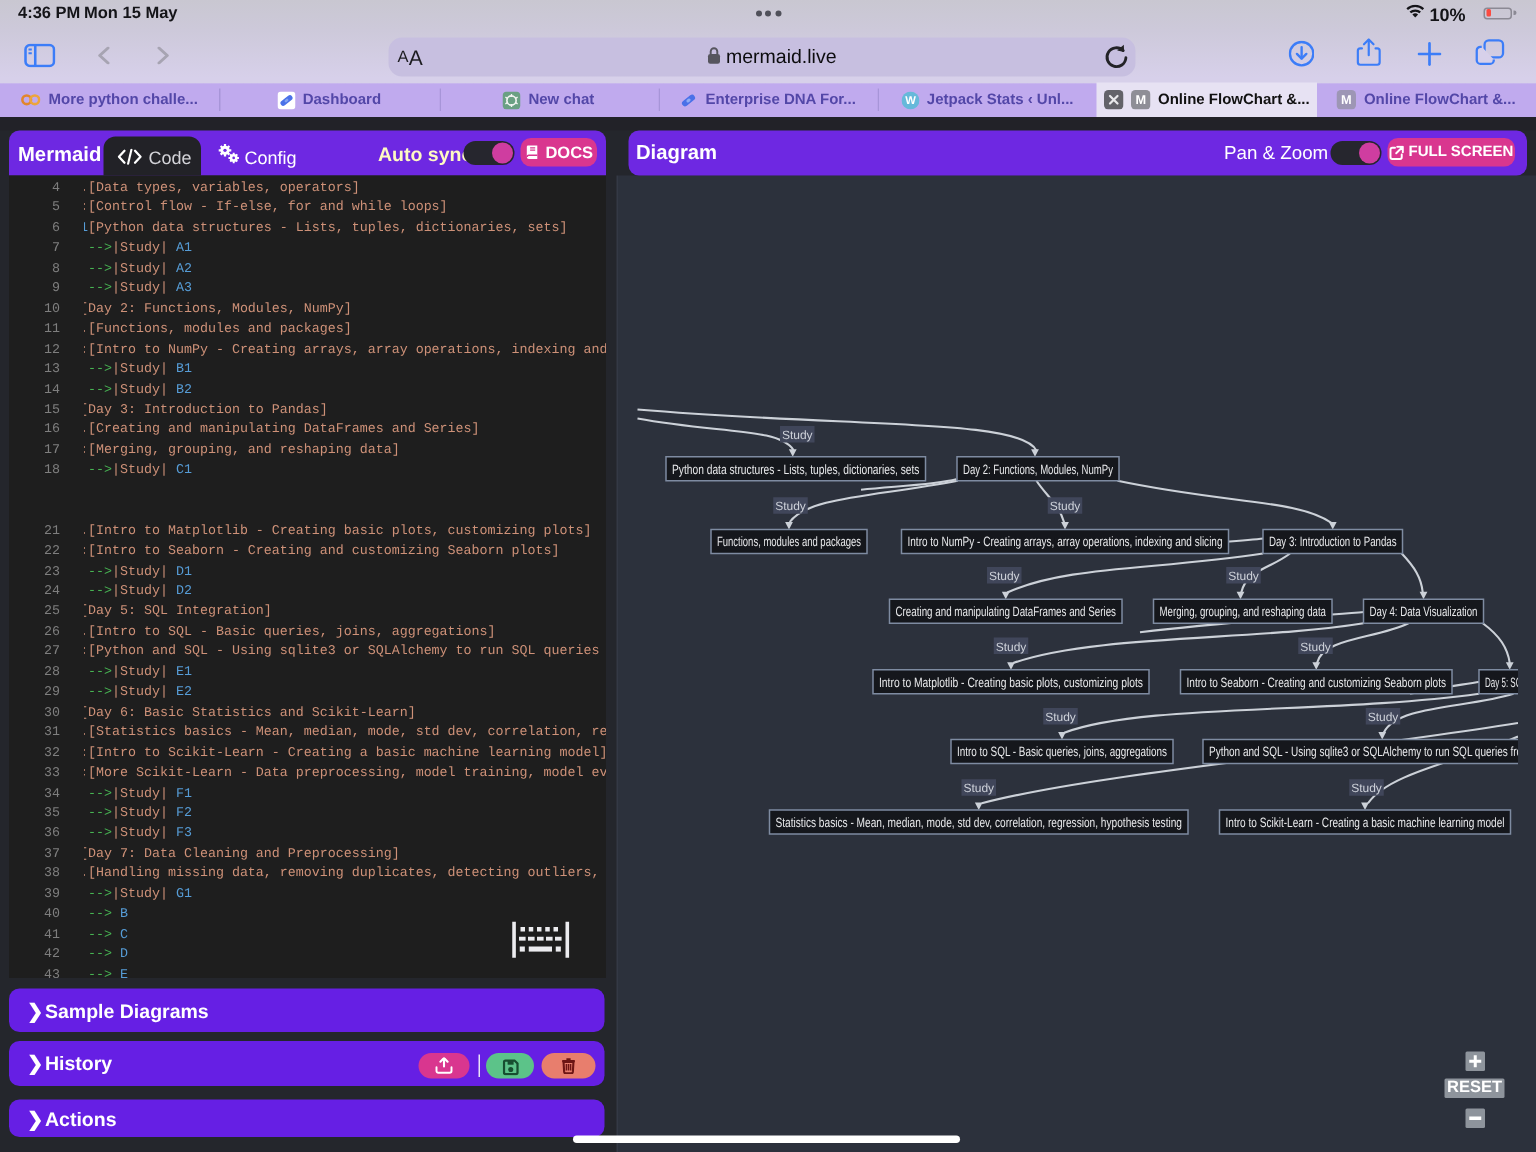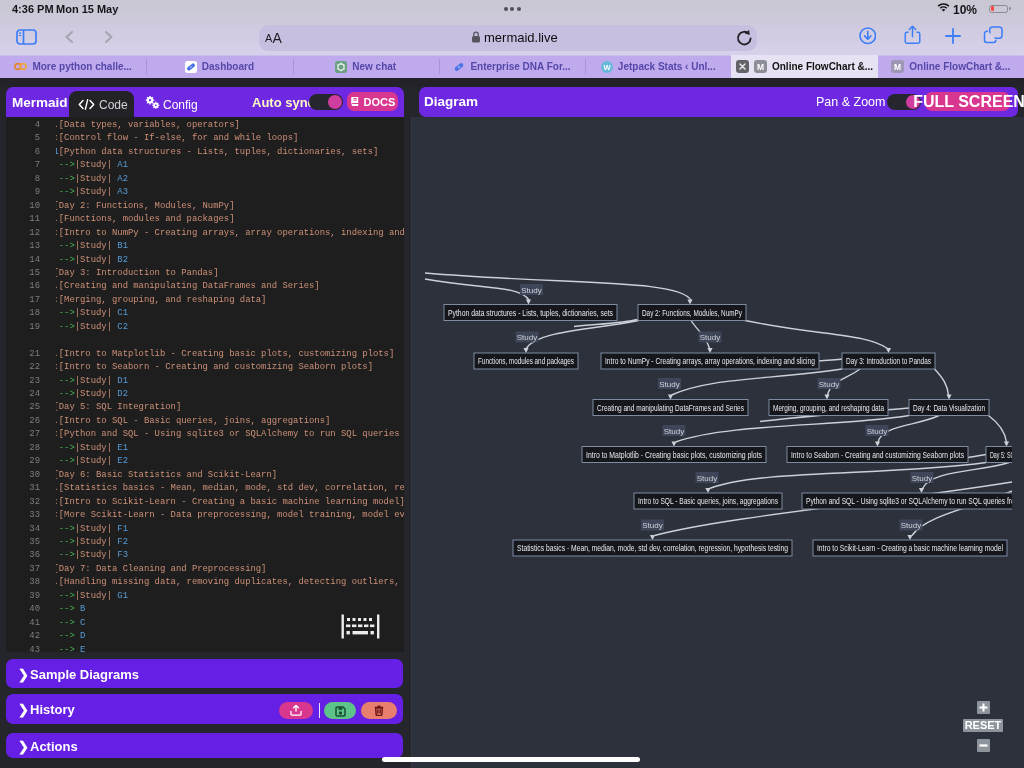--- a/index.html
+++ b/index.html
@@ -232,21 +232,20 @@
     <div class="codeline" style="top:69.25px;"><span class="num">9</span><span class="src"><span class="t"> </span><span class="g">--&gt;</span><span class="t">|Study| </span><span class="b">A3</span></span></div>
     <div class="codeline" style="top:82.70px;"><span class="num">10</span><span class="src"><span class="t">[Day 2: Functions, Modules, NumPy]</span></span></div>
     <div class="codeline" style="top:96.15px;"><span class="num">11</span><span class="src"><span class="t">.[Functions, modules and packages]</span></span></div>
     <div class="codeline" style="top:109.60px;"><span class="num">12</span><span class="src"><span class="t">:[Intro to NumPy - Creating arrays, array operations, indexing and slicing]</span></span></div>
     <div class="codeline" style="top:123.05px;"><span class="num">13</span><span class="src"><span class="t"> </span><span class="g">--&gt;</span><span class="t">|Study| </span><span class="b">B1</span></span></div>
     <div class="codeline" style="top:136.50px;"><span class="num">14</span><span class="src"><span class="t"> </span><span class="g">--&gt;</span><span class="t">|Study| </span><span class="b">B2</span></span></div>
     <div class="codeline" style="top:149.95px;"><span class="num">15</span><span class="src"><span class="t">[Day 3: Introduction to Pandas]</span></span></div>
     <div class="codeline" style="top:163.40px;"><span class="num">16</span><span class="src"><span class="t">.[Creating and manipulating DataFrames and Series]</span></span></div>
     <div class="codeline" style="top:176.85px;"><span class="num">17</span><span class="src"><span class="t">:[Merging, grouping, and reshaping data]</span></span></div>
     <div class="codeline" style="top:190.30px;"><span class="num">18</span><span class="src"><span class="t"> </span><span class="g">--&gt;</span><span class="t">|Study| </span><span class="b">C1</span></span></div>
-    <div class="codeline" style="top:203.75px;"><span class="num">19</span><span class="src"><span class="t"> </span><span class="g">--&gt;</span><span class="t">|Study| </span><span class="b">C2</span></span></div>
     <div class="codeline" style="top:230.65px;"><span class="num">21</span><span class="src"><span class="t">.[Intro to Matplotlib - Creating basic plots, customizing plots]</span></span></div>
     <div class="codeline" style="top:244.10px;"><span class="num">22</span><span class="src"><span class="t">:[Intro to Seaborn - Creating and customizing Seaborn plots]</span></span></div>
     <div class="codeline" style="top:257.55px;"><span class="num">23</span><span class="src"><span class="t"> </span><span class="g">--&gt;</span><span class="t">|Study| </span><span class="b">D1</span></span></div>
     <div class="codeline" style="top:271.00px;"><span class="num">24</span><span class="src"><span class="t"> </span><span class="g">--&gt;</span><span class="t">|Study| </span><span class="b">D2</span></span></div>
     <div class="codeline" style="top:284.45px;"><span class="num">25</span><span class="src"><span class="t">[Day 5: SQL Integration]</span></span></div>
     <div class="codeline" style="top:297.90px;"><span class="num">26</span><span class="src"><span class="t">.[Intro to SQL - Basic queries, joins, aggregations]</span></span></div>
     <div class="codeline" style="top:311.35px;"><span class="num">27</span><span class="src"><span class="t">:[Python and SQL - Using sqlite3 or SQLAlchemy to run SQL queries from Python]</span></span></div>
     <div class="codeline" style="top:324.80px;"><span class="num">28</span><span class="src"><span class="t"> </span><span class="g">--&gt;</span><span class="t">|Study| </span><span class="b">E1</span></span></div>
     <div class="codeline" style="top:338.25px;"><span class="num">29</span><span class="src"><span class="t"> </span><span class="g">--&gt;</span><span class="t">|Study| </span><span class="b">E2</span></span></div>
     <div class="codeline" style="top:351.70px;"><span class="num">30</span><span class="src"><span class="t">[Day 6: Basic Statistics and Scikit-Learn]</span></span></div>
@@ -328,21 +327,21 @@
   </svg>
   <div class="abs" style="left:411px; top:117px; width:1px; height:651px; background:#343945;"></div>
 
   <div id="rpanel"></div>
   <div id="rheader"></div>
   <span class="abs hlabel" style="left:424px; top:94px;">Diagram</span>
   <span class="abs" style="left:816px; top:95px; color:#fff; font-size:12.5px;">Pan &amp; Zoom</span>
   <div class="toggle abs" style="left:887px; top:93.5px;">
       <div class="knob"></div>
     </div>
-  <div class="pinkbtn abs" style="left:925px; top:92px; width:85px; height:19px; font-size:16px; justify-content:center; gap:3px;">
+  <div class="pinkbtn abs" style="left:925px; top:92px; width:85px; height:19px; font-size:10px; justify-content:center; gap:3px;">
     <svg width="10" height="10" viewBox="0 0 10 10">
       <path d="M4 1.5 H2.2 A1.2 1.2 0 0 0 1 2.7 V7.8 A1.2 1.2 0 0 0 2.2 9 H7.3 A1.2 1.2 0 0 0 8.5 7.8 V6" stroke="#fff" stroke-width="1.3" fill="none" stroke-linecap="round"></path>
       <path d="M5.5 0.8 H9.2 V4.5 M9 1 L4.8 5.2" stroke="#fff" stroke-width="1.3" fill="none" stroke-linecap="round" stroke-linejoin="round"></path>
     </svg>
     <span>FULL SCREEN</span>
     </div>
 
   <div class="abs" style="left:976.5px; top:701px; width:13px; height:13px; background:#8e949c; border-radius:1px;"></div>
   <svg class="abs" style="left:976.5px; top:701px;" width="13" height="13" viewBox="0 0 13 13">
       <path d="M6.5 2.5 v8 M2.5 6.5 h8" stroke="#fff" stroke-width="2"></path>

